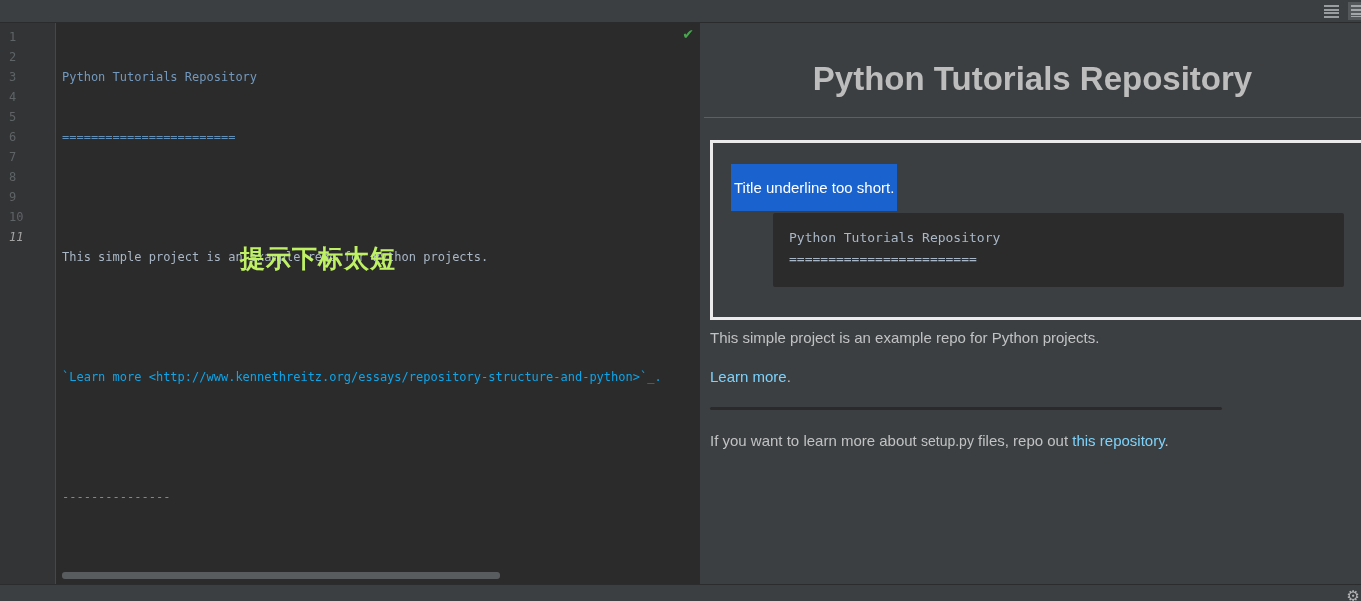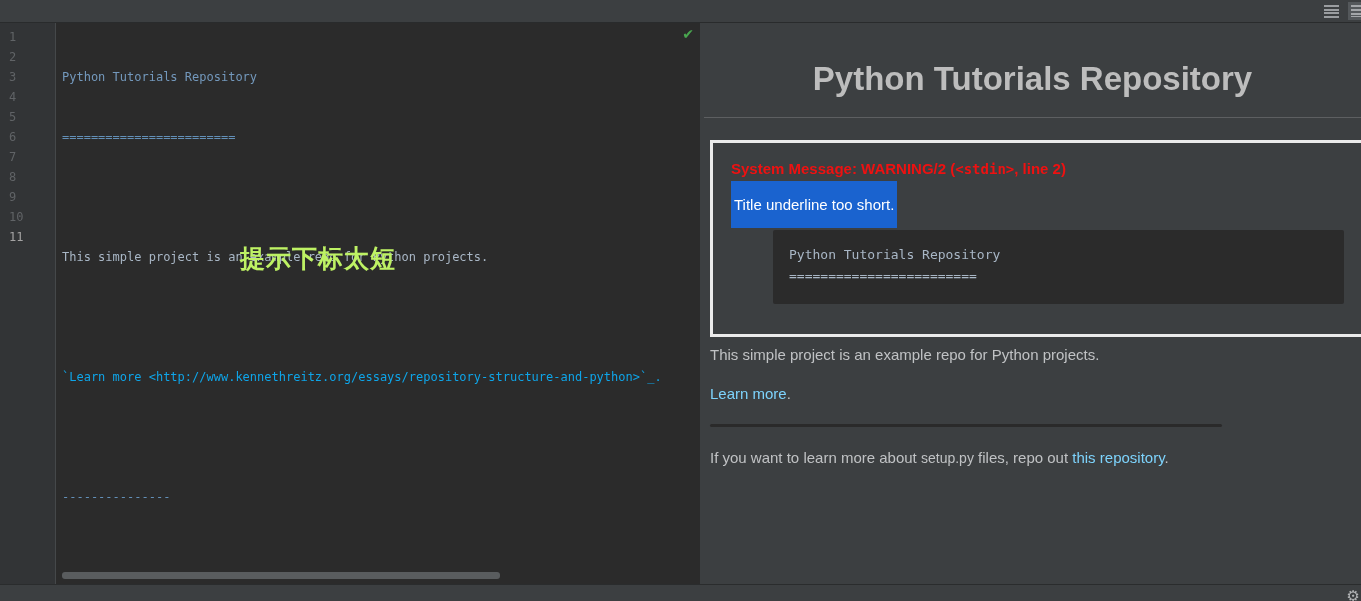--- a/index.html
+++ b/index.html
@@ -32,21 +32,21 @@
     background:#2b2b2b;overflow:hidden;
     font-family:"DejaVu Sans Mono", monospace;font-size:12px;line-height:20px;
   }
   .gutter{
     position:absolute;left:0;top:0;width:56px;height:561px;
     background:#323436;border-right:1px solid #45484a;
     padding-top:4px;box-sizing:border-box;
     color:#606366;font-size:12px;
   }
   .gline{height:20px;padding-left:9px;}
-  .gline.active{color:#a4a3a3;}
+  .gline.active{color:#a4a3a3;font-style:italic;}
   .code{
     position:absolute;left:62px;top:4px;right:0;bottom:0;
     white-space:pre;color:#a9b7c6;
   }
   .cline{height:20px;}
   .rst-title{color:#7398bc;}
   .rst-underline{color:#6390b8;}
   .rst-string{color:#0ea5e9;}
   .check{
     position:absolute;top:1px;right:5px;
@@ -151,21 +151,20 @@
 
   <span class="check">✔</span>
   <div class="annotation">提示下标太短</div>
   <div class="hscroll"></div>
 </div>
 
 <div class="preview">
   <h1>Python Tutorials Repository</h1>
 
   <div class="sysmsg">
-    <p class="sys-title"><span>System Message: WARNING/2 (</span><span class="mono">&lt;stdin&gt;</span><span>, line 2)</span></p>
     <p class="sys-body"><span class="hl">Title underline too short.</span></p>
     <pre><span>Python Tutorials Repository</span><span>========================</span></pre>
   </div>
 
   <p class="body-p first">This simple project is an example repo for Python projects.</p>
 
   <p class="body-p"><a>Learn more</a><span>.</span></p>
 
   <div class="divider"></div>
 

